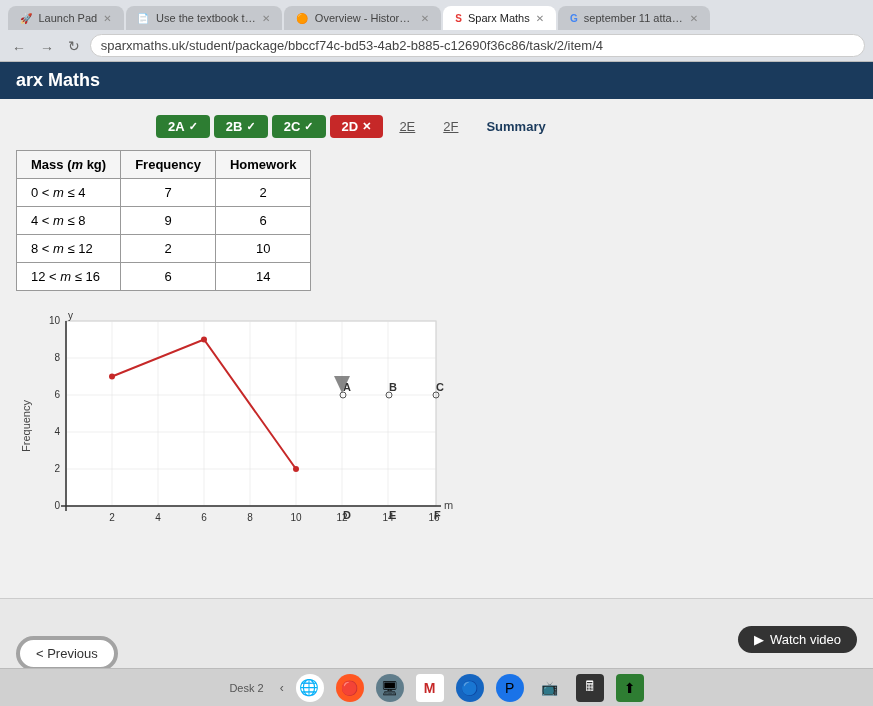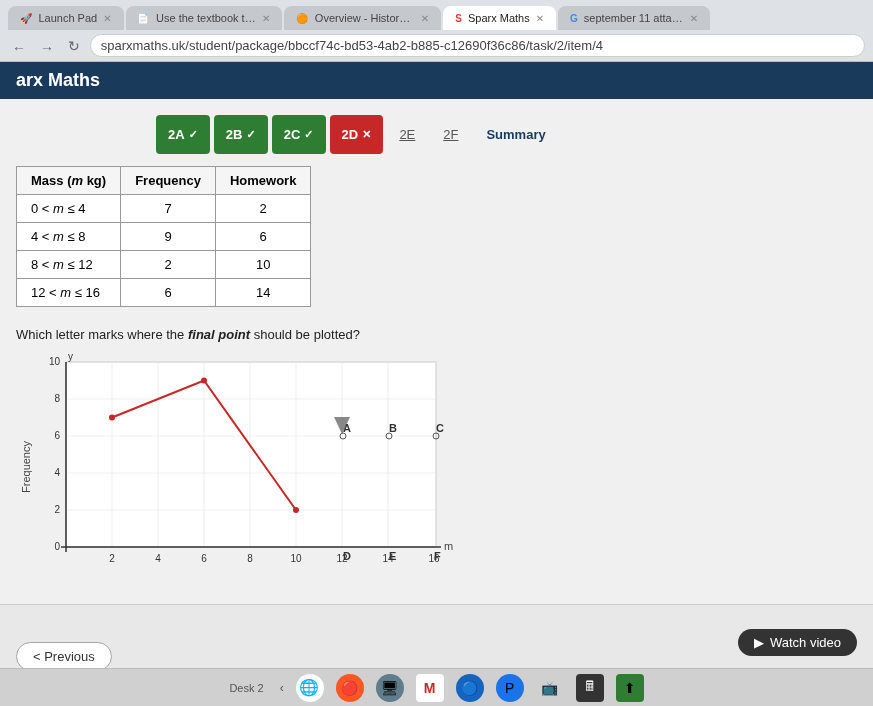--- a/index.html
+++ b/index.html
@@ -89,21 +89,21 @@
 
     
     .task-tabs {
       display: flex;
       align-items: center;
       gap: 4px;
       margin-bottom: 12px;
       padding-left: 140px;
     }
     .task-tab {
-      padding: 12px 12px;
+      padding: 4px 12px;
       border-radius: 4px;
       font-size: 13px;
       font-weight: bold;
       cursor: pointer;
       display: flex;
       align-items: center;
       gap: 4px;
     }
     .task-tab.done {
       background: #2d7d32;
@@ -187,21 +187,21 @@
       right: 0;
       background: #e8e8e8;
       padding: 8px 16px;
       display: flex;
       align-items: center;
       justify-content: space-between;
       border-top: 1px solid #ccc;
     }
     .prev-btn {
       background: white;
-      border: 1px solid #a3a3a3;
+      border: 4px solid #a3a3a3;
       border-radius: 20px;
       padding: 6px 16px;
       font-size: 13px;
       cursor: pointer;
       color: #333;
       margin-top: 29px;
     }
     .watch-video-btn {
       background: #333;
       color: white;
@@ -342,23 +342,20 @@
         </tr>
         <tr>
           <td>12 &lt; <em>m</em> ≤ 16</td>
           <td>6</td>
           <td>14</td>
         </tr>
       </tbody>
     </table>
 
     <div class="right-side">
-      <p class="question-text">
-        Which letter marks where the <em>final point</em> should be plotted?
-      </p>
 
       <div class="graph-container">
         <svg class="graph-svg" viewBox="0 0 440 230">
 
           <rect x="50" y="10" width="370" height="185" fill="white" stroke="#ccc"></rect>
 
           <line x1="50" y1="10" x2="50" y2="195" stroke="#ccc" stroke-width="0.5"></line>
           <line x1="96" y1="10" x2="96" y2="195" stroke="#ddd" stroke-width="0.5"></line>
           <line x1="142" y1="10" x2="142" y2="195" stroke="#ddd" stroke-width="0.5"></line>
           <line x1="188" y1="10" x2="188" y2="195" stroke="#ddd" stroke-width="0.5"></line>

